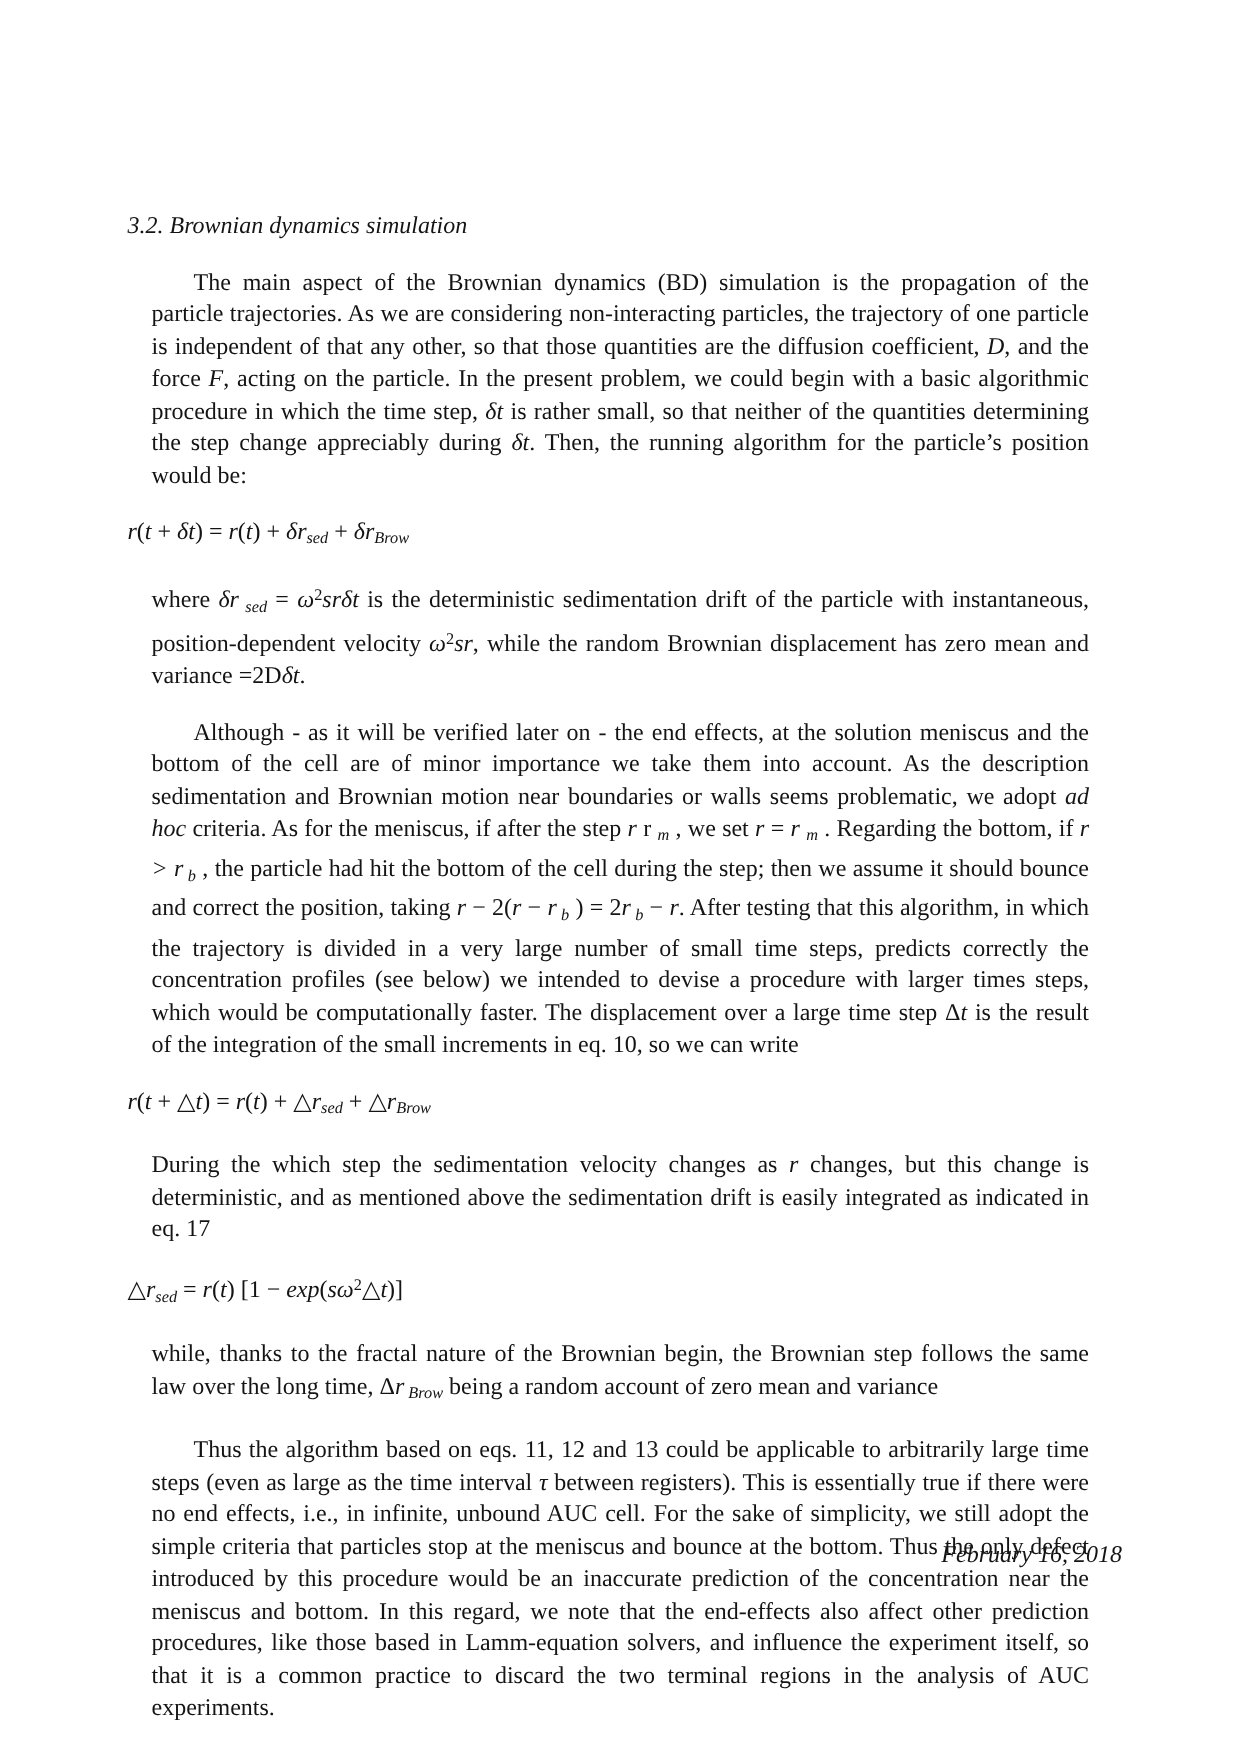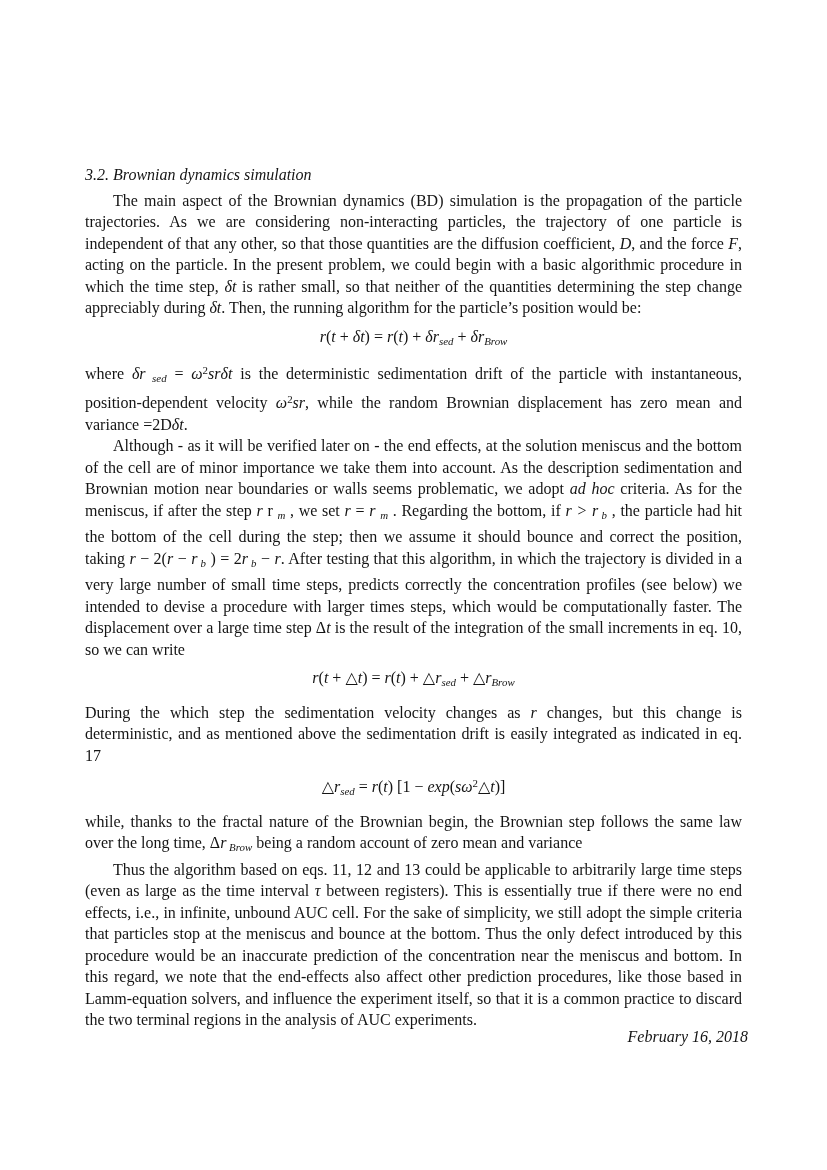--- a/index.html
+++ b/index.html
@@ -14,37 +14,37 @@
     background: #ffffff;
     color: #141414;
     font-family: "Liberation Serif", "DejaVu Serif", serif;
     font-size: 16px;
     line-height: 21.5px;
     overflow: hidden;
   }
   .body-col {
     position: absolute;
     left: 85px;
-    top: 164px;
+    top: 140px;
     width: 657px;
   }
   .heading {
     font-style: italic;
     margin: 0 0 4px 0;
   }
   .para {
-    margin: 0;
+    margin: 16px;
     text-align: justify;
     font-family: Liberation Serif, serif;
   }
   .para.indent {
     text-indent: 1.75em;
   }
   .eq {
-    text-align: center;
+    text-align: left;
     margin: 7px 0 8px 0;
   }
   .r-n { font-style: normal; }
   .r-i { font-style: italic; }
   .r-si {
     font-style: italic;
     font-size: 0.68em;
     vertical-align: -0.28em;
   }
   .r-sp {

